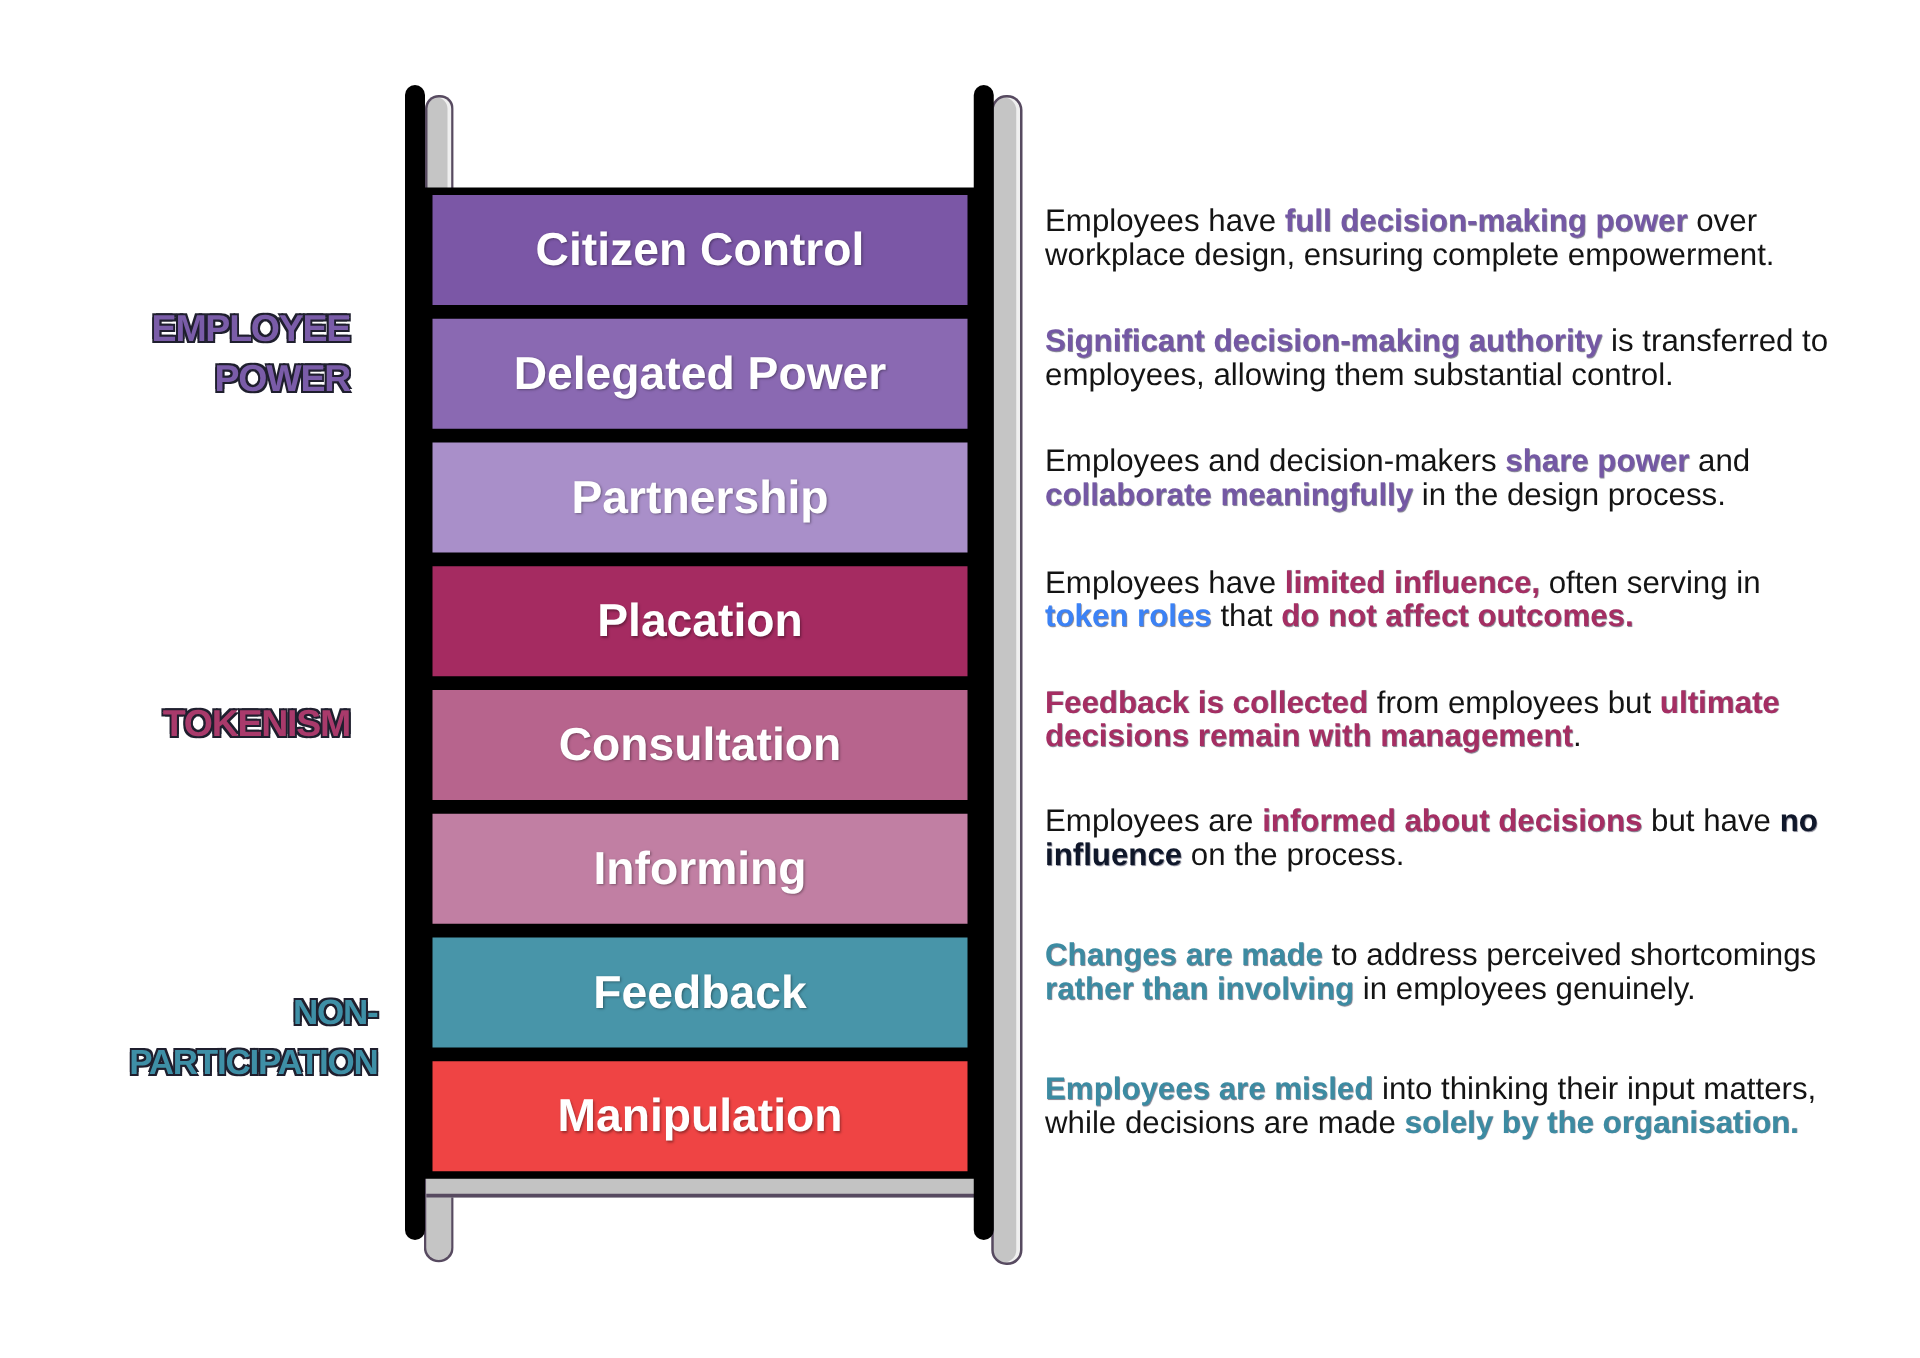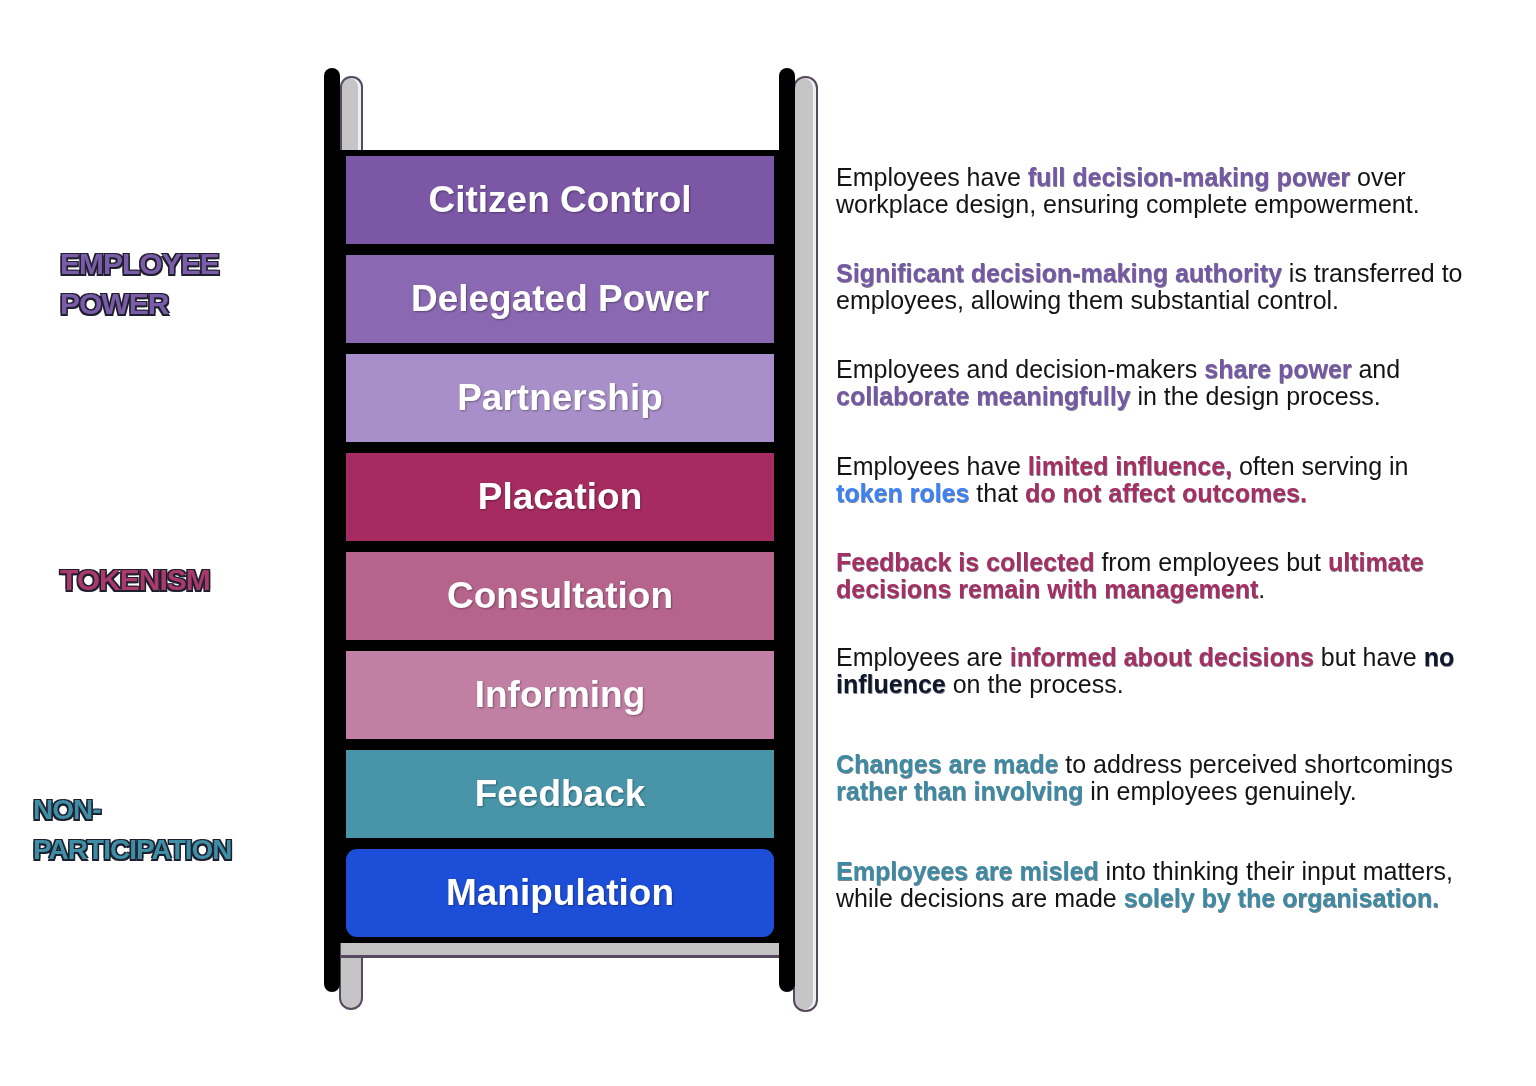--- a/index.html
+++ b/index.html
@@ -28,28 +28,28 @@
     display:flex; flex-direction:column; gap:11px;
   }
   .rung {
     height:88px; display:flex; align-items:center; justify-content:center;
     color:#ffffff; font-weight:bold; font-size:37px;
     text-shadow:1px 1px 2px rgba(0,0,0,0.35);
   }
 
   
   .group-label {
-    position:absolute; text-align:left; font-weight:bold; font-size:30px;
+    position:absolute; text-align:right; font-weight:bold; font-size:30px;
     line-height:40px; letter-spacing:-1px;
     text-shadow:-1.5px -1.5px 0 #1f1f2e, 1.5px -1.5px 0 #1f1f2e,
                 -1.5px  1.5px 0 #1f1f2e, 1.5px  1.5px 0 #1f1f2e;
   }
   .group-employee-power   { left:60px; top:244px; width:220px; }
   .group-tokenism         { left:60px; top:560px; width:220px; }
-  .group-non-participation{ left:33px; top:790px; width:280px; font-size:28px; }
+  .group-non-participation{ left:22px; top:790px; width:280px; font-size:28px; }
 
   
   .desc {
     position:absolute; left:836px; width:640px;
     font-size:25px; line-height:27px; color:#141414;
   }
   .desc .hl {
     font-weight:bold;
     text-shadow:0.6px 0.6px 0.6px rgba(30,30,55,0.55);
   }
@@ -68,21 +68,21 @@
   <div class="rail rail-right"></div>
 
   <div class="rung-stack">
     <div class="rung" style="background: rgb(123, 87, 166);">Citizen Control</div>
     <div class="rung" style="background: rgb(138, 105, 178);">Delegated Power</div>
     <div class="rung" style="background: rgb(169, 143, 201);">Partnership</div>
     <div class="rung" style="background: rgb(165, 43, 97);">Placation</div>
     <div class="rung" style="background: rgb(183, 100, 141);">Consultation</div>
     <div class="rung" style="background: rgb(193, 127, 163);">Informing</div>
     <div class="rung" style="background: rgb(72, 149, 169);">Feedback</div>
-    <div class="rung" style="background: #1d4ed8; border-radius: 11px;">Manipulation</div>
+    <div class="rung" style="background: #ef4444;">Manipulation</div>
   </div>
 
   <div class="group-label group-employee-power" style="color: rgb(122, 92, 168);">
     <span>EMPLOYEE</span><br>
     <span>POWER</span>
   </div>
   <div class="group-label group-tokenism" style="color: rgb(169, 58, 107);">
     <span>TOKENISM</span>
   </div>
   <div class="group-label group-non-participation" style="color: rgb(62, 143, 166);">

